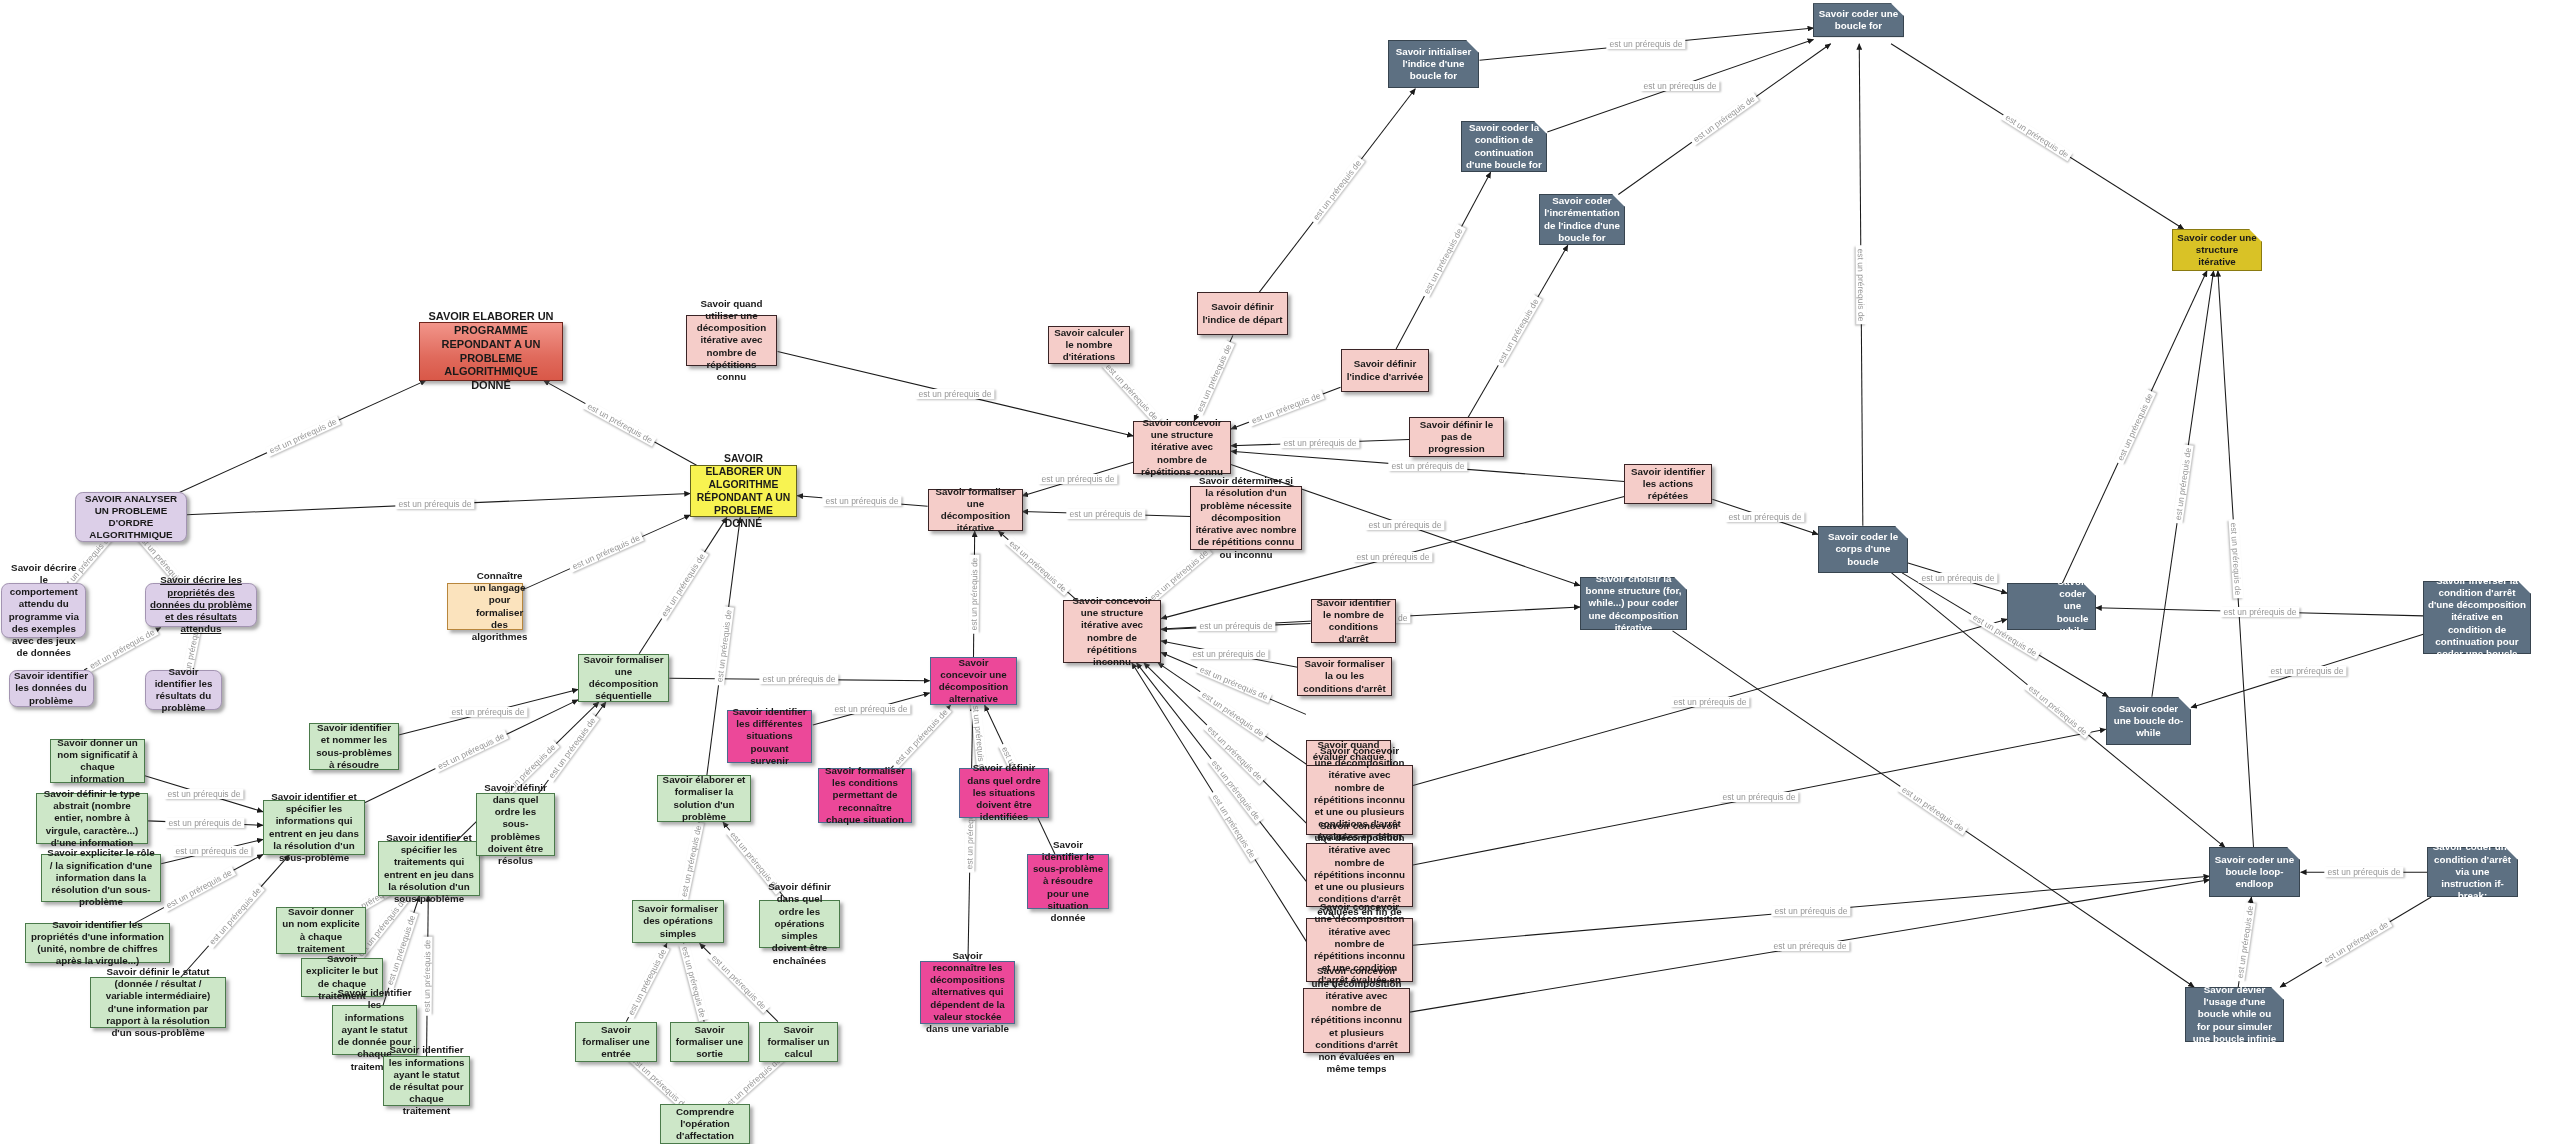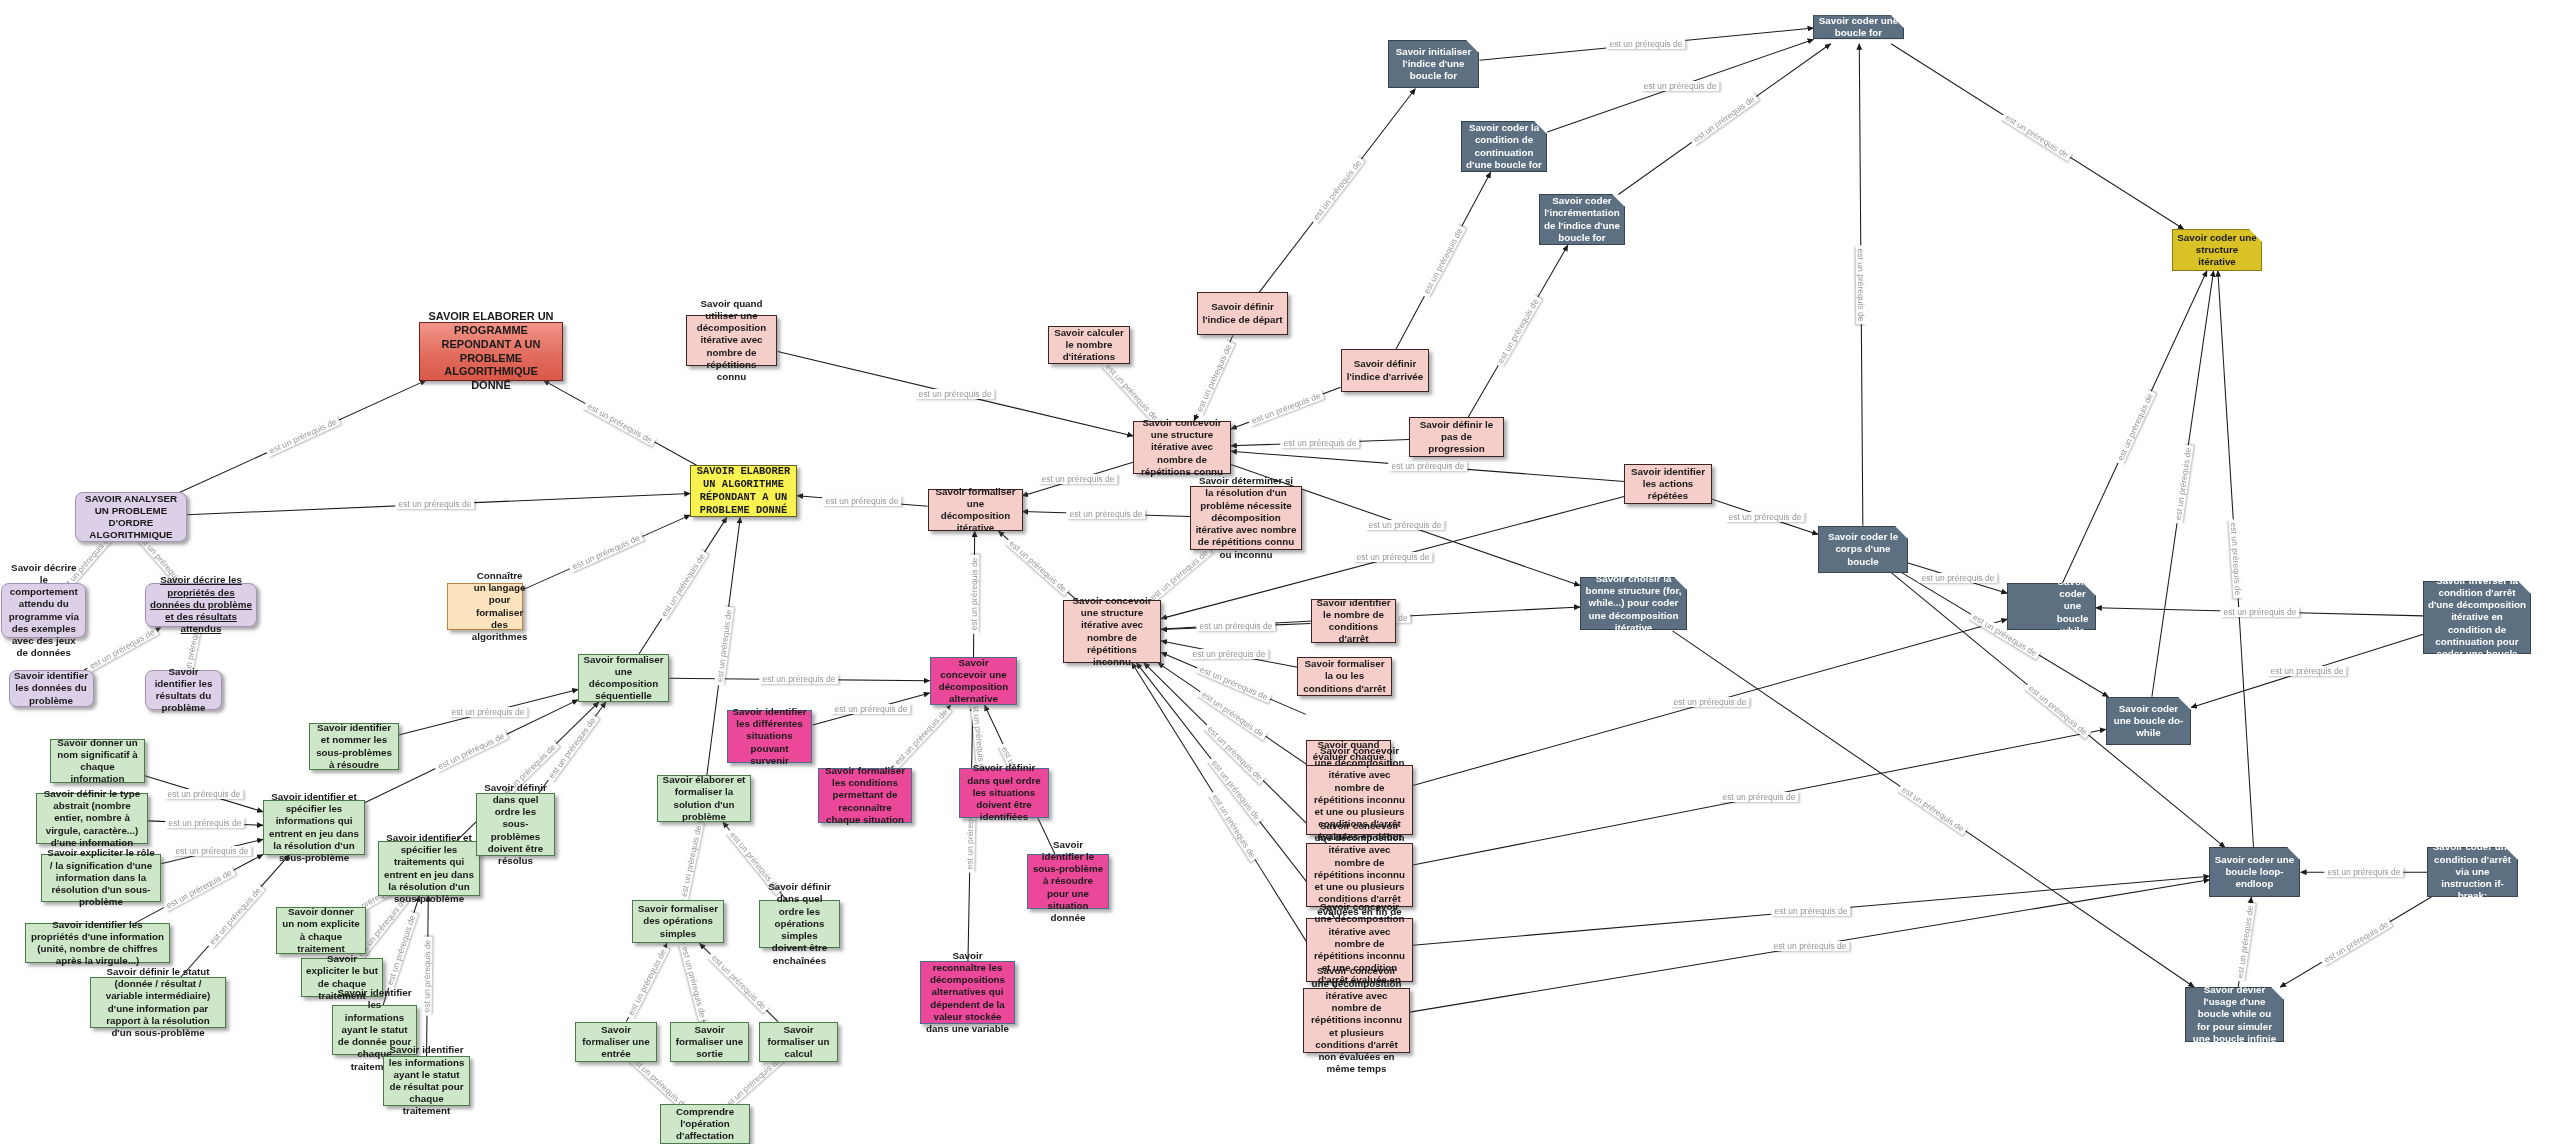--- a/index.html
+++ b/index.html
@@ -9,21 +9,21 @@
   #nodes,#labels{position:absolute;left:0;top:0;width:100%;height:100%;pointer-events:none;}
   .node{position:absolute;display:flex;align-items:center;justify-content:center;text-align:center;
         font-weight:bold;font-size:9.8px;line-height:1.25;padding:2.6px 3.9px;box-sizing:border-box;
         color:#1a1a1a;box-shadow:2.6px 2.6px 3.3px rgba(90,90,90,.5);pointer-events:auto;cursor:pointer;}
   .n-pink{background:#f5cdc9;border:1.3px solid #3a2426;}
   .n-green{background:#cde7c8;border:1.3px solid #4a7a4a;}
   .n-blue{background:#ec4899;border:1.3px solid #4a6c8e;}
   .n-purple{background:#dccfe8;border:1.3px solid #a394b2;border-radius:7.8px;}
   .n-orange{background:#fbe3bd;border:1.3px solid #b8863c;padding-left:33px;}
   .n-red{background:linear-gradient(180deg,#f2958a 0%,#e06a5c 60%,#d95848 100%);border:0.7px solid #6e241c;font-size:11px;}
-  .n-yellow{background:#f8f351;border:0.7px solid #63631f;font-size:10.4px;font-family:Liberation Mono, monospace;}
+  .n-yellow{background:#f8f351;border:0.7px solid #63631f;font-size:10.4px;}
   .n-dark{background:#5d7082;border:0.7px solid #37444f;color:#ffffff;
           clip-path:polygon(0 0,calc(100% - 13px) 0,100% 13px,100% 100%,0 100%);}
   .n-gold{background:#d9c226;border:0.7px solid #8a7a10;color:#1a1a1a;
           clip-path:polygon(0 0,calc(100% - 13px) 0,100% 13px,100% 100%,0 100%);}
   .edge-label{position:absolute;background:#ffffff;color:#969696;font-size:8.5px;padding:0 3.3px;
               white-space:nowrap;box-shadow:1.3px 1.3px 2px rgba(0,0,0,.25);pointer-events:none;}
 </style>
 </head>
 <body>
 
@@ -257,20 +257,20 @@
       <div class="node n-blue" style="left: 1027px; top: 854px; width: 82px; height: 55px;">Savoir identifier le sous-problème à résoudre pour une situation donnée</div>
       <div class="node n-blue" style="left: 920px; top: 961px; width: 95px; height: 63px;">Savoir reconnaître les décompositions alternatives qui dépendent de la valeur stockée dans une variable</div>
       <div class="node n-dark" style="left: 1580px; top: 577px; width: 107px; height: 53px;">Savoir choisir la bonne structure (for, while...) pour coder une décomposition itérative</div>
       <div class="node n-dark" style="left: 1818px; top: 526px; width: 90px; height: 47px;">Savoir coder le corps d'une boucle</div>
       <div class="node n-dark" style="left: 2007px; top: 583px; width: 89px; height: 47px; padding-left: 46px;">Savoir coder une boucle while</div>
       <div class="node n-dark" style="left: 2106px; top: 697px; width: 85px; height: 48px;">Savoir coder une boucle do-while</div>
       <div class="node n-dark" style="left: 2423px; top: 581px; width: 108px; height: 73px;">Savoir inverser la condition d'arrêt d'une décomposition itérative en condition de continuation pour coder une boucle</div>
       <div class="node n-dark" style="left: 2209px; top: 847px; width: 91px; height: 50px;">Savoir coder une boucle loop-endloop</div>
       <div class="node n-dark" style="left: 2427px; top: 847px; width: 91px; height: 50px;">Savoir coder une condition d'arrêt via une instruction if-break;</div>
       <div class="node n-dark" style="left: 2185px; top: 987px; width: 99px; height: 55px;">Savoir dévier l'usage d'une boucle while ou for pour simuler une boucle infinie</div>
-      <div class="node n-dark" style="left: 1813px; top: 3.3px; width: 91px; height: 24px; margin-top: 12px;">Savoir coder une boucle for</div>
+      <div class="node n-dark" style="left: 1813px; top: 3.3px; width: 91px; height: 34px;">Savoir coder une boucle for</div>
       <div class="node n-dark" style="left: 1388px; top: 40px; width: 91px; height: 48px;">Savoir initialiser l'indice d'une boucle for</div>
       <div class="node n-dark" style="left: 1461px; top: 121px; width: 86px; height: 51px;">Savoir coder la condition de continuation d'une boucle for</div>
       <div class="node n-dark" style="left: 1539px; top: 194px; width: 86px; height: 51px;">Savoir coder l'incrémentation de l'indice d'une boucle for</div>
       <div class="node n-gold" style="left: 2172px; top: 229px; width: 90px; height: 42px;">Savoir coder une structure itérative</div>
     </div>
 </div>
 
 
 </body></html>

